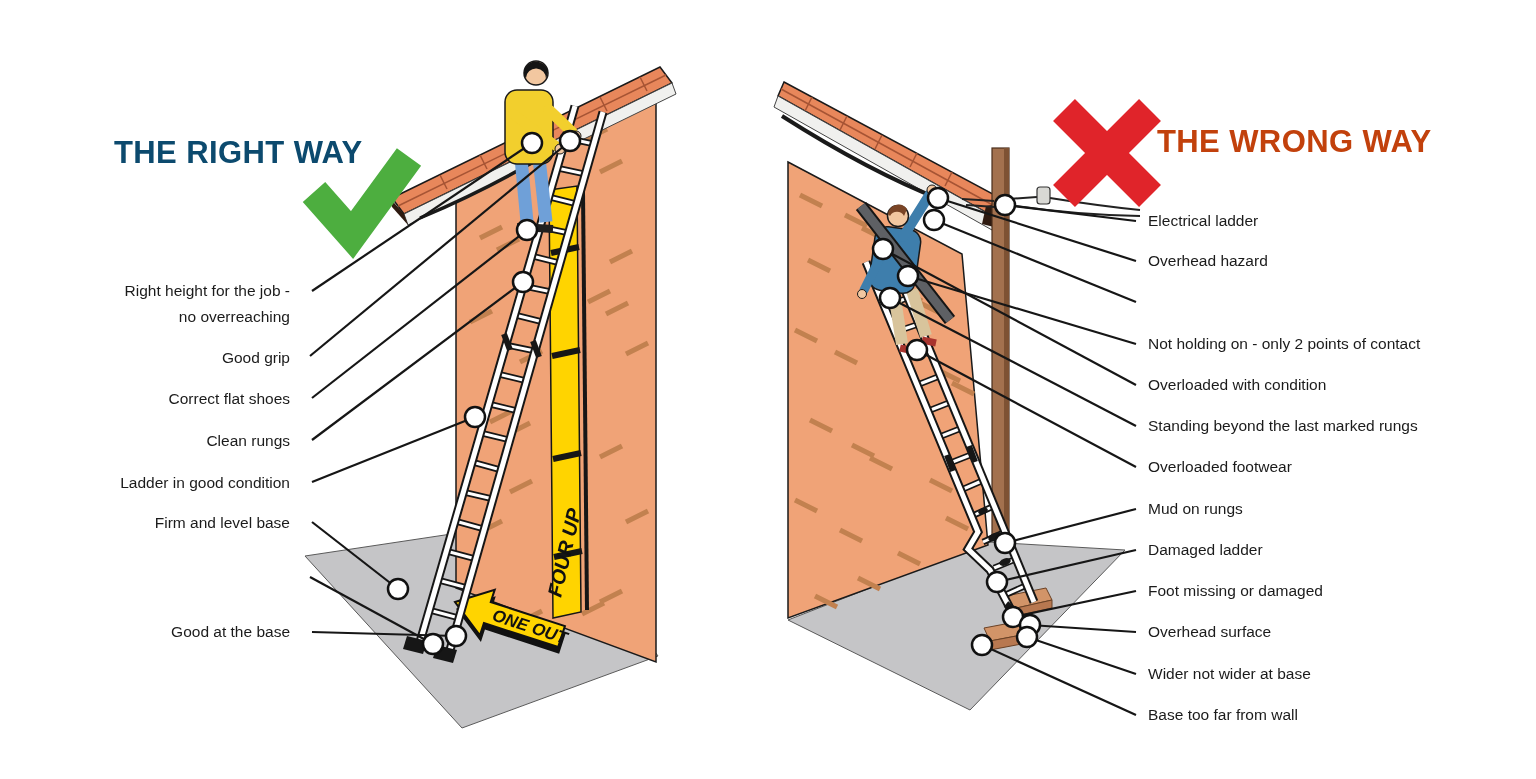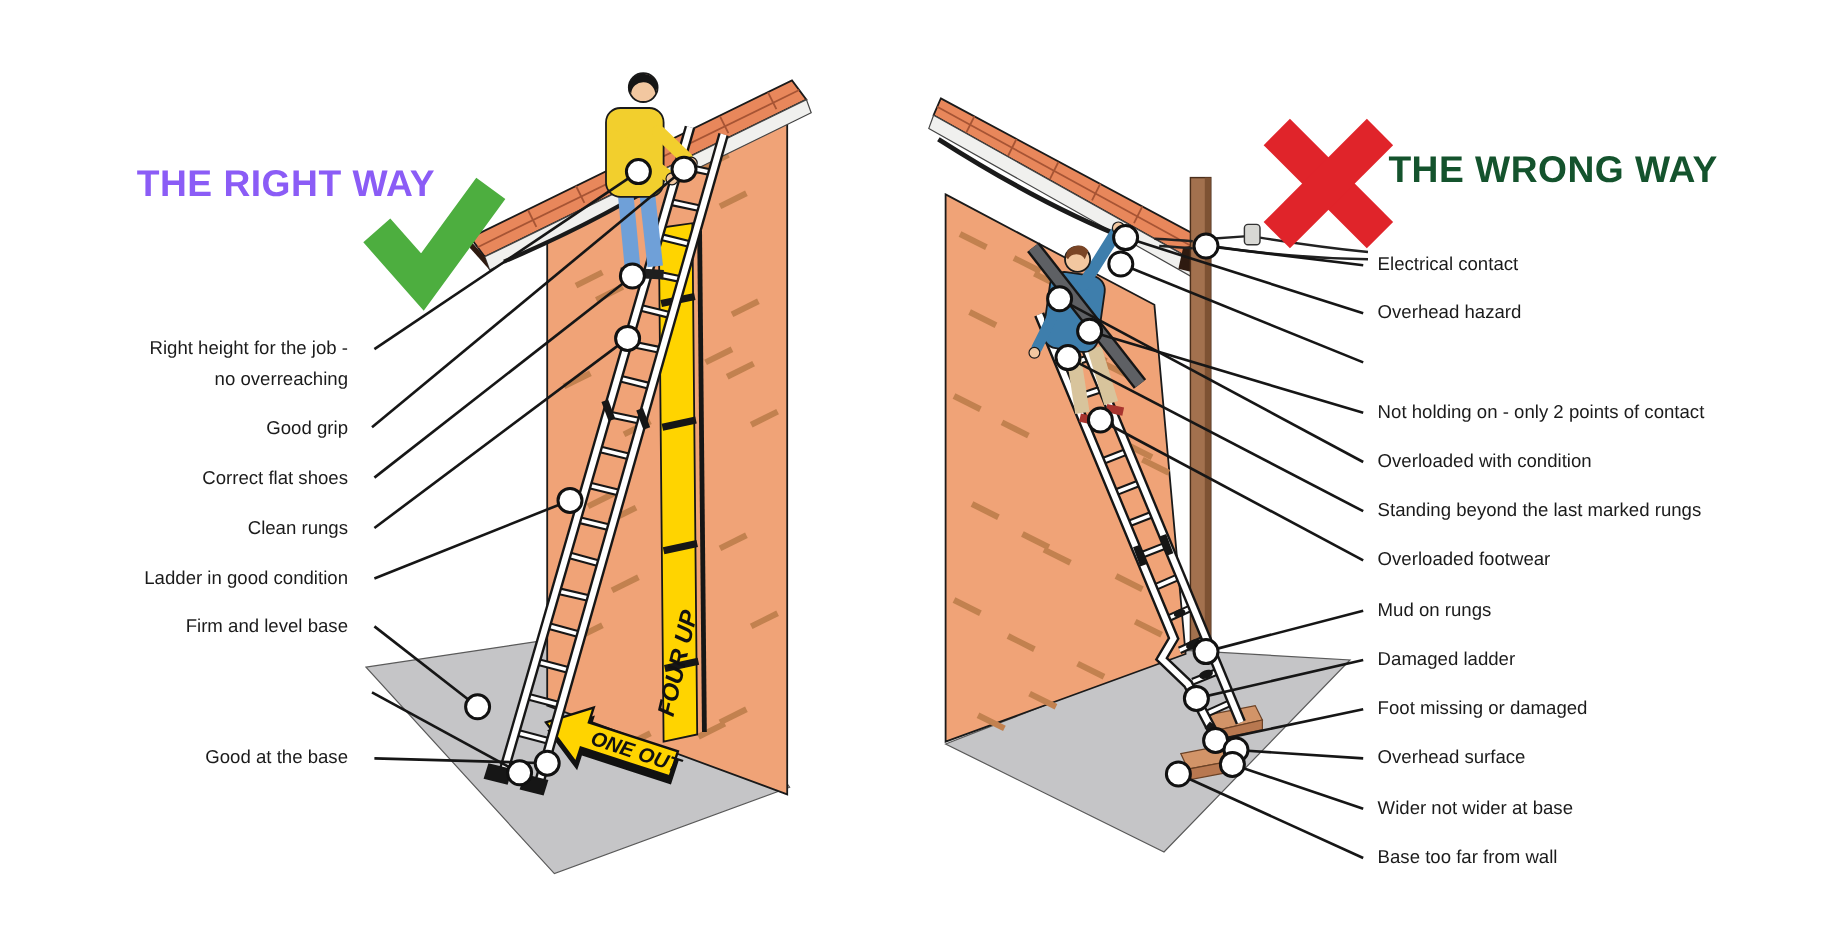--- a/index.html
+++ b/index.html
@@ -325,33 +325,33 @@
     <circle cx="982" cy="645" r="10"></circle>
   </g>
 
   <path d="M314,192 L352,235 L409,157" fill="none" stroke="#4DAE3F" stroke-width="30" stroke-linecap="butt" stroke-linejoin="miter"></path>
   <g stroke="#E0242A" stroke-width="31" stroke-linecap="butt">
     <line x1="1064" y1="110" x2="1150" y2="196"></line>
     <line x1="1150" y1="110" x2="1064" y2="196"></line>
   </g>
 </svg>
 
-  <div id="left-title" class="title" style="color: #8b5cf6;">THE RIGHT WAY</div>
-  <div id="right-title" class="title" style="color: #14532d;">THE WRONG WAY</div>
+  <div id="left-title" class="title" style="color: #0c4a6e;">THE RIGHT WAY</div>
+  <div id="right-title" class="title" style="color: #c2410c;">THE WRONG WAY</div>
 
   <div class="lbl r" style="top:278px">Right height for the job -
 no overreaching</div>
   <div class="lbl r" style="top:345px">Good grip</div>
   <div class="lbl r" style="top:386px">Correct flat shoes</div>
   <div class="lbl r" style="top:428px">Clean rungs</div>
   <div class="lbl r" style="top:470px">Ladder in good condition</div>
   <div class="lbl r" style="top:510px">Firm and level base</div>
   <div class="lbl r" style="top:619px">Good at the base</div>
 
-  <div class="lbl l" style="top:208px">Electrical contact</div>
+  <div class="lbl l" style="top:208px">Electrical ladder</div>
   <div class="lbl l" style="top:248px">Overhead hazard</div>
   <div class="lbl l" style="top:331px">Not holding on - only 2 points of contact</div>
   <div class="lbl l" style="top:372px">Overloaded with condition</div>
   <div class="lbl l" style="top:413px">Standing beyond the last marked rungs</div>
   <div class="lbl l" style="top:454px">Overloaded footwear</div>
   <div class="lbl l" style="top:496px">Mud on rungs</div>
   <div class="lbl l" style="top:537px">Damaged ladder</div>
   <div class="lbl l" style="top:578px">Foot missing or damaged</div>
   <div class="lbl l" style="top:619px">Overhead surface</div>
   <div class="lbl l" style="top:661px">Wider not wider at base</div>

